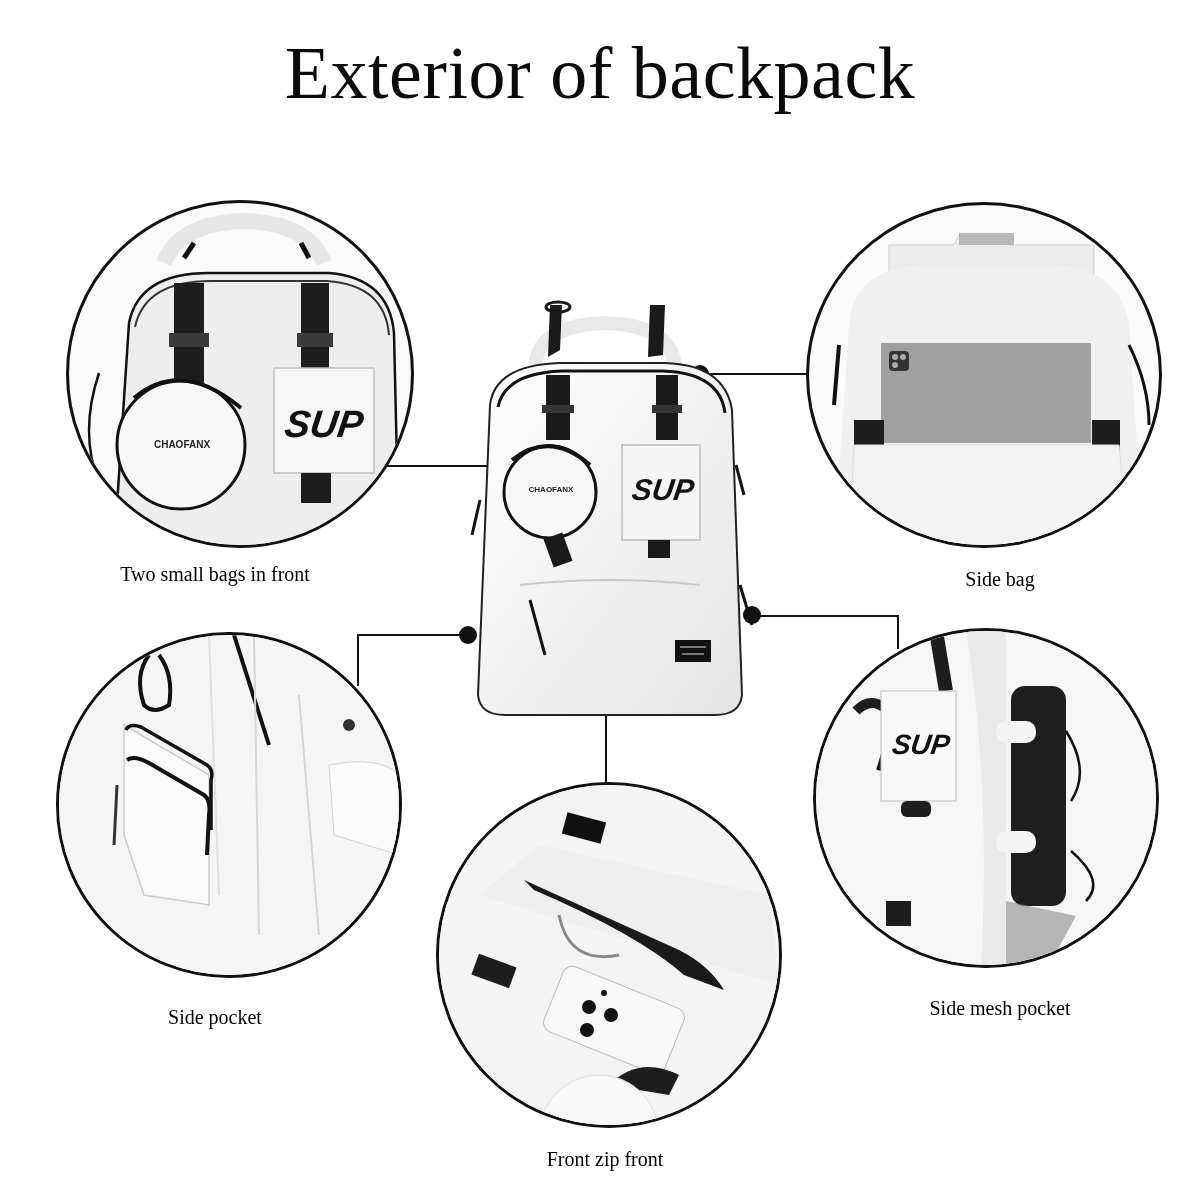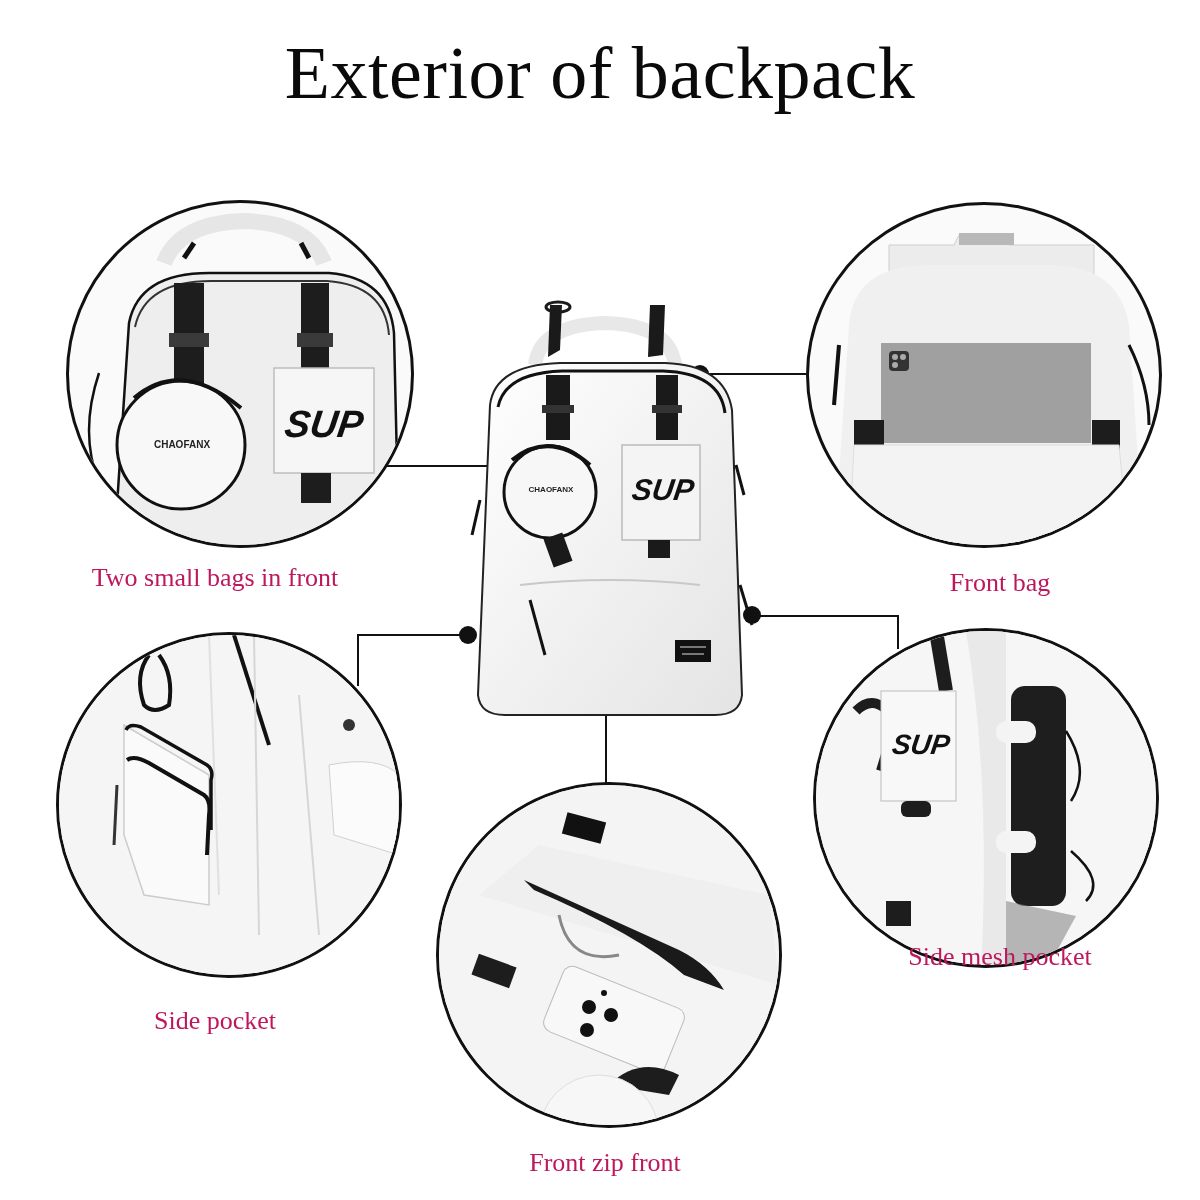--- a/index.html
+++ b/index.html
@@ -1,19 +1,19 @@
 <!DOCTYPE html>
 <html><head>
 <meta charset="utf-8">
 <style>
   html, body { margin:0; padding:0; background:#ffffff; }
   body { width:1200px; height:1200px; position:relative; overflow:hidden; font-family:"Liberation Serif","DejaVu Serif",serif; color:#111; }
   .title { position:absolute; left:0; width:1200px; top:18px; text-align:center; font-size:74px; line-height:110px; font-family:"Liberation Serif",serif; color:#0a0a0a; letter-spacing:0.5px; }
   .circle { position:absolute; border:3px solid #111; border-radius:50%; background:#fafafa; overflow:hidden; box-sizing:border-box; }
-  .label { position:absolute; font-size:26px; font-family:"Liberation Serif",serif; color:#be185d; text-align:center; white-space:nowrap; }
+  .label { position:absolute; font-size:20px; font-family:"Liberation Serif",serif; color:#000000; text-align:center; white-space:nowrap; }
   .hline { position:absolute; height:2px; background:#111; }
   .vline { position:absolute; width:2px; background:#111; }
   .dot { position:absolute; width:18px; height:18px; border-radius:50%; background:#111; }
   .layer { position:absolute; }
   svg { display:block; }
 </style>
 </head>
 <body>
 
 <div class="title">Exterior of backpack</div>
@@ -110,21 +110,21 @@
     <circle cx="86" cy="152" r="3" fill="#aaa"></circle>
       <circle cx="94" cy="152" r="3" fill="#aaa"></circle>
       <circle cx="86" cy="160" r="3" fill="#aaa"></circle>
     <rect x="45" y="215" width="30" height="30" fill="#1d1d1d"></rect>
     <rect x="283" y="215" width="28" height="30" fill="#1d1d1d"></rect>
     <path d="M45 240 L310 240 L320 346 L40 346 Z" fill="#f3f3f3" stroke="#ddd"></path>
     <path d="M30 140 L25 200" stroke="#111" stroke-width="4"></path>
     <path d="M320 140 Q340 180 340 220" fill="none" stroke="#111" stroke-width="3"></path>
   </svg>
 </div>
-<div class="label" style="left:900px; top:568px; width:200px;">Front bag</div>
+<div class="label" style="left:900px; top:568px; width:200px;">Side bag</div>
 
 <div class="circle" style="left:56px; top:632px; width:346px; height:346px;">
   <svg width="346" height="346" viewBox="0 0 346 346">
     <rect x="0" y="0" width="346" height="346" fill="#f5f5f5"></rect>
     <path d="M90 20 Q75 40 85 70 Q95 80 110 70 Q115 40 100 20" fill="none" stroke="#111" stroke-width="4"></path>
     <path d="M150 0 L160 260" stroke="#e0e0e0" stroke-width="2"></path>
     <path d="M175 0 L210 110" stroke="#111" stroke-width="4"></path>
     <path d="M195 0 L200 300" stroke="#d6d6d6" stroke-width="2"></path>
     <path d="M240 60 L260 300" stroke="#d6d6d6" stroke-width="2"></path>
     <path d="M65 90 L150 140 L150 270 L85 260 L65 200 Z" fill="#fafafa" stroke="#ccc" stroke-width="1.5"></path>
@@ -149,21 +149,21 @@
     <rect x="195" y="55" width="55" height="220" rx="14" fill="#1e1e1e"></rect>
     <path d="M250 100 Q275 140 255 170" fill="none" stroke="#111" stroke-width="2.5"></path>
     <path d="M255 220 Q290 250 270 270" fill="none" stroke="#111" stroke-width="2.5"></path>
     <rect x="180" y="90" width="40" height="22" rx="10" fill="#f4f4f4"></rect>
     <rect x="180" y="200" width="40" height="22" rx="10" fill="#f4f4f4"></rect>
     <path d="M190 270 L260 285 L230 340 L190 340 Z" fill="#8a8a8a" opacity="0.6"></path>
     <rect x="70" y="270" width="25" height="25" fill="#1d1d1d"></rect>
   </svg>
   <div style="position:absolute; left:70px; top:98px; width:70px; text-align:center; font-size:28px; font-style:italic; font-weight:bold; font-family:'Liberation Sans',sans-serif; color:#111; transform:skewX(-8deg);">SUP</div>
 </div>
-<div class="label" style="left:880px; top:942px; width:240px;">Side mesh pocket</div>
+<div class="label" style="left:880px; top:997px; width:240px;">Side mesh pocket</div>
 
 <div class="circle" style="left:436px; top:782px; width:346px; height:346px;">
   <svg width="346" height="346" viewBox="0 0 346 346">
     <rect x="0" y="0" width="346" height="346" fill="#f4f4f4"></rect>
     <path d="M40 110 L100 60 L330 110 L340 200 Z" fill="#efefef"></path>
     <rect x="125" y="32" width="40" height="22" fill="#111" transform="rotate(15 145 43)"></rect>
     <path d="M85 95 L240 165 Q270 180 285 205 L245 190 Q200 150 95 105 Z" fill="#1a1a1a"></path>
     <path d="M120 130 Q130 180 180 170" fill="none" stroke="#888" stroke-width="3"></path>
     <rect x="110" y="200" width="130" height="70" rx="10" fill="#f8f8f8" stroke="#bbb" transform="rotate(22 175 235)"></rect>
     <circle cx="150" cy="222" r="7" fill="#111"></circle>

